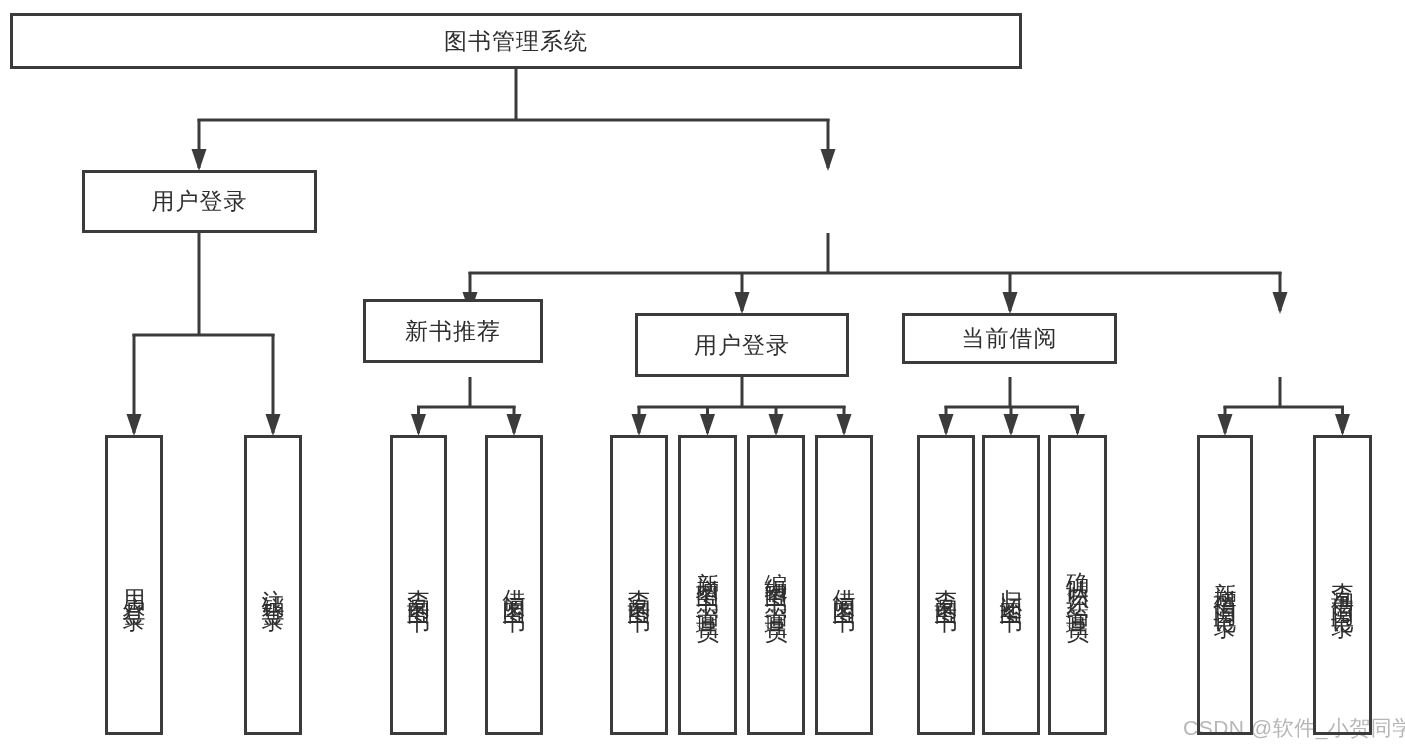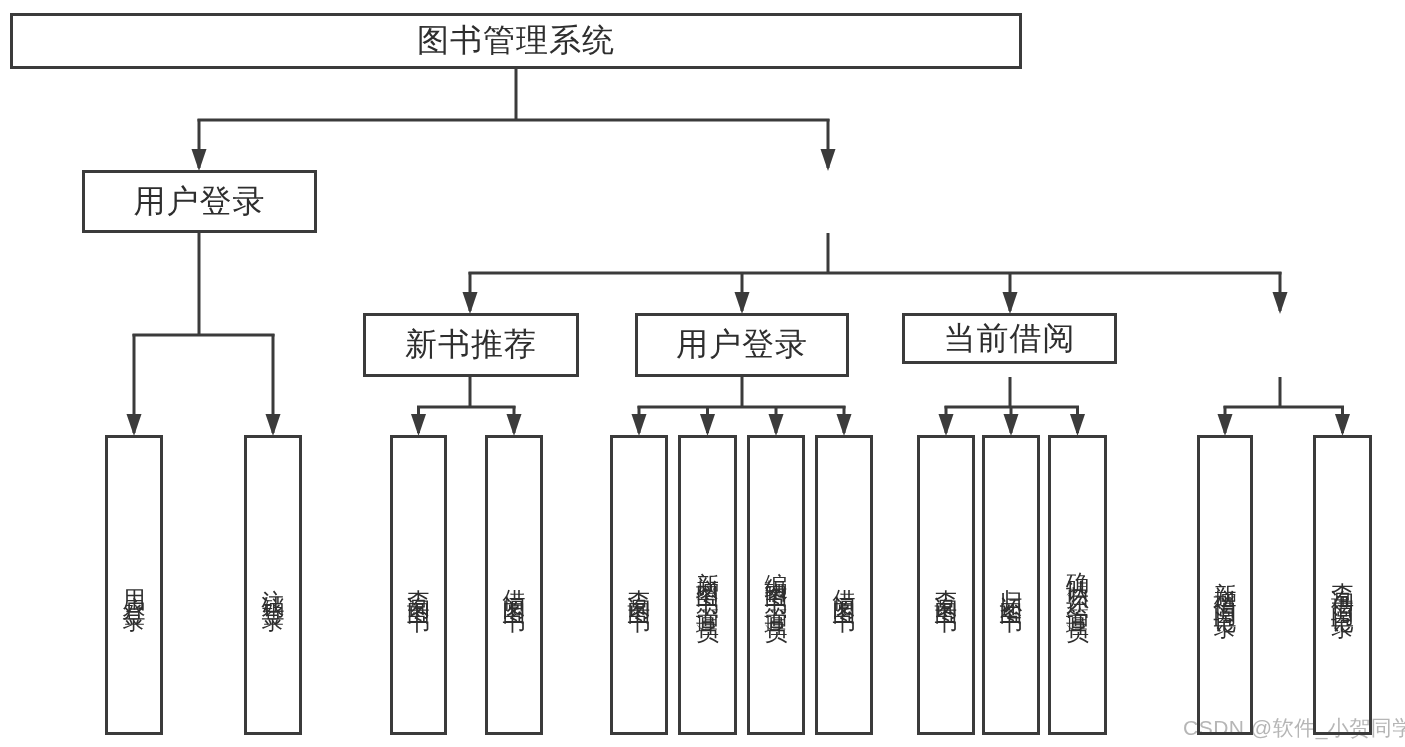--- a/index.html
+++ b/index.html
@@ -20,21 +20,21 @@
     position: absolute;
     box-sizing: border-box;
     background: #ffffff;
     border: 3px solid #3b3b3b;
     display: flex;
     align-items: center;
     justify-content: center;
     color: #2e2e2e;
   }
   .box .lbl {
-    font-size: 32px;
+    font-size: 23px;
     letter-spacing: 1px;
     white-space: nowrap;
   }
   .leaf .lbl {
     writing-mode: vertical-rl;
     text-orientation: mixed;
     font-size: 23px;
     letter-spacing: 7px;
     line-height: 1;
     white-space: nowrap;
@@ -123,21 +123,21 @@
   </svg>
 
   <div class="box" style="left:10px;top:13px;width:1012px;height:56px">
     <span class="lbl">图书管理系统</span>
   </div>
 
   <div class="box" style="left:82px;top:170px;width:235px;height:63px">
     <span class="lbl">用户登录</span>
   </div>
 
-  <div class="box" style="left:363px;top:313px;width:216px;height:64px">
+  <div class="box" style="left:363px;top:299px;width:180px;height:64px">
     <span class="lbl">新书推荐</span>
   </div>
   <div class="box" style="left:635px;top:313px;width:214px;height:64px">
     <span class="lbl">用户登录</span>
   </div>
   <div class="box" style="left:902px;top:313px;width:215px;height:51px">
     <span class="lbl">当前借阅</span>
   </div>
 
   <div class="box leaf" style="left:105px;top:435px;width:58px;height:300px">

